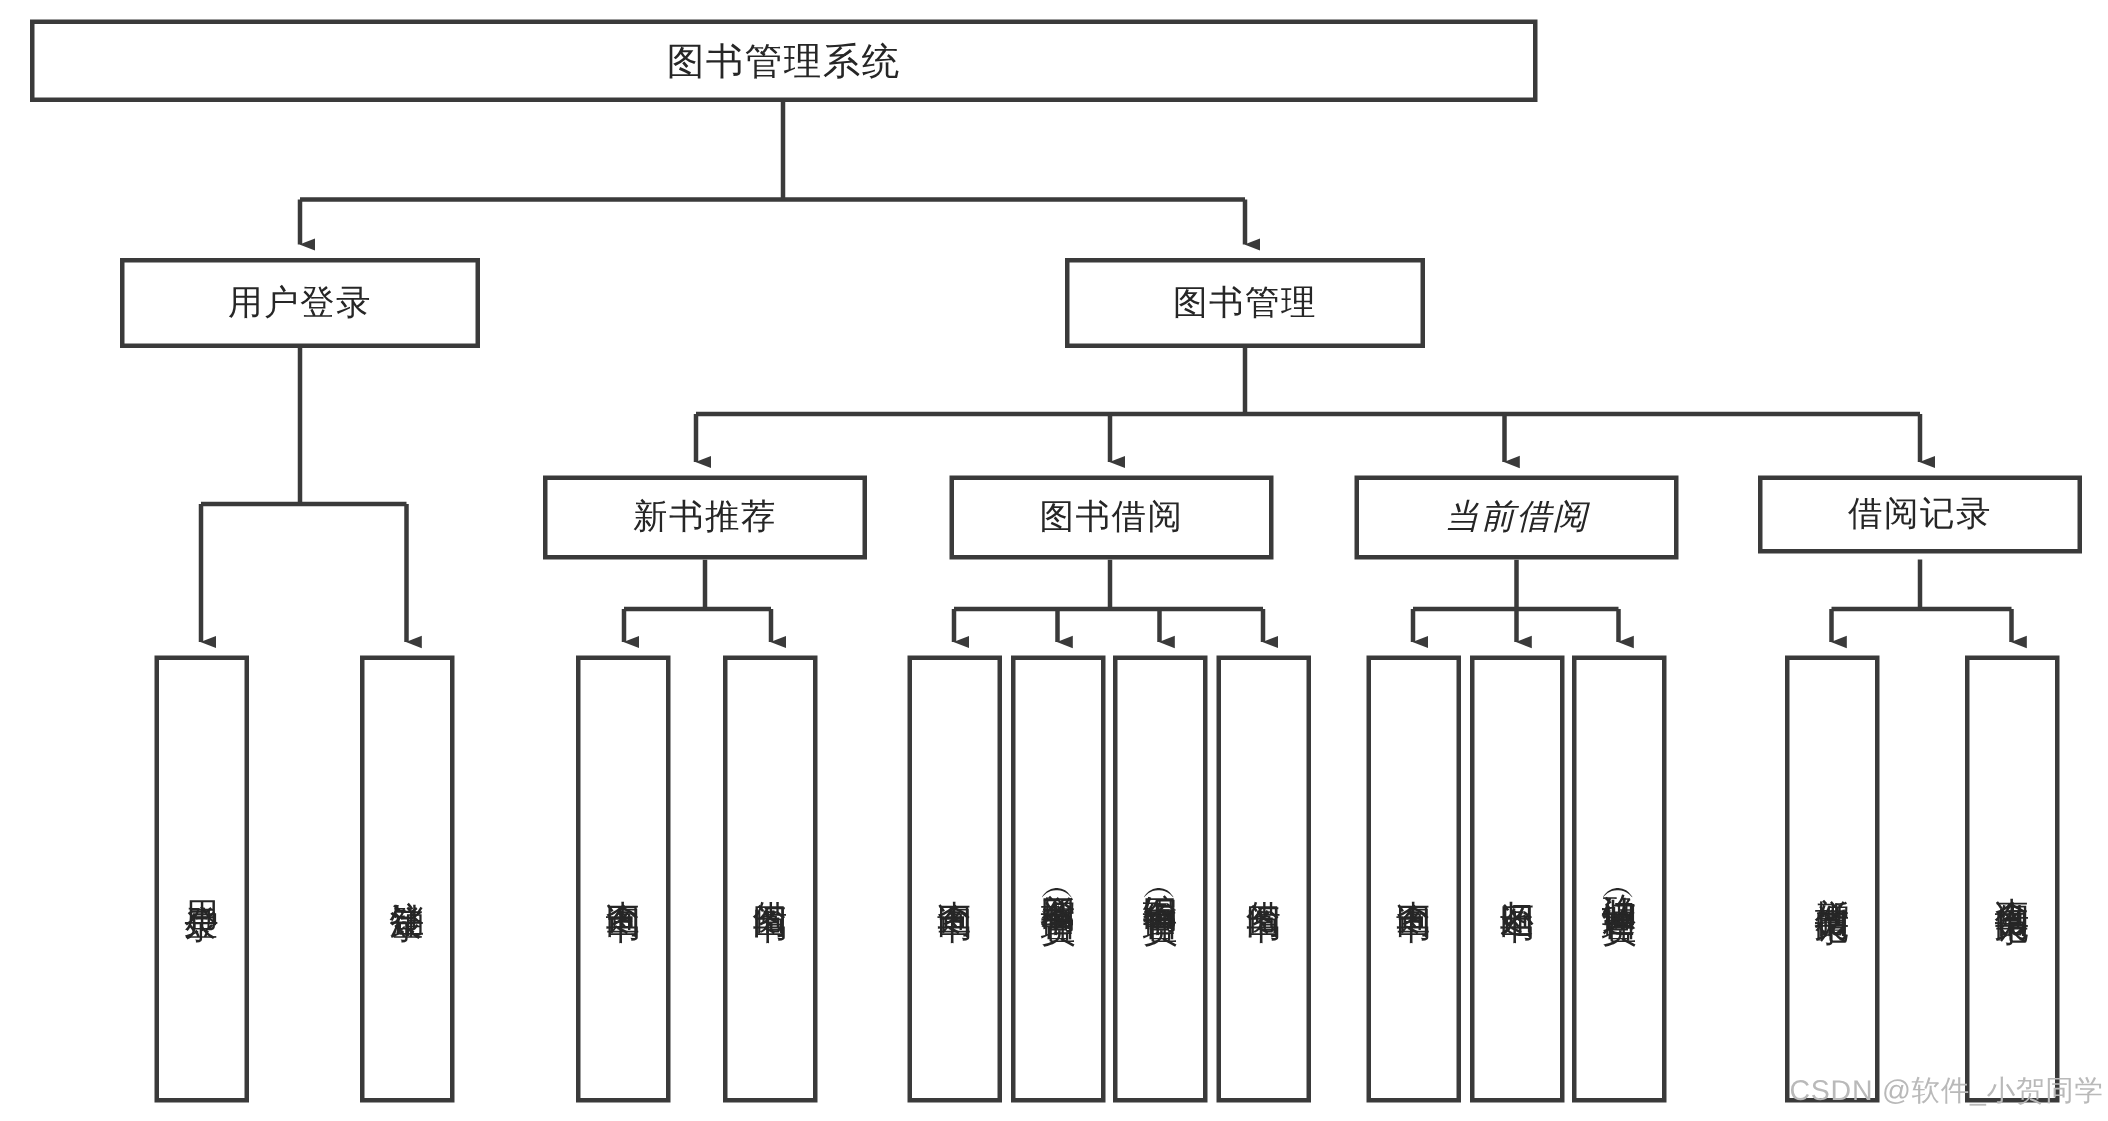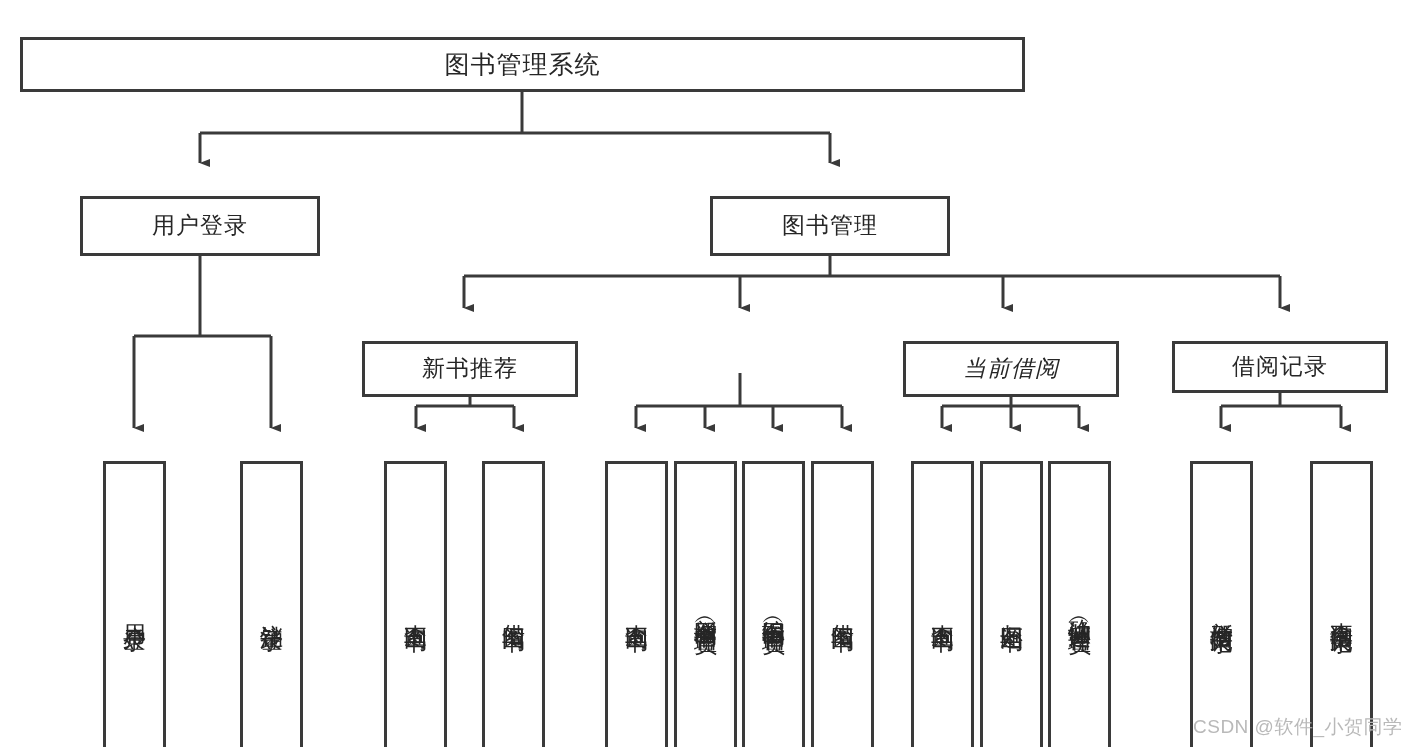--- a/index.html
+++ b/index.html
@@ -27,21 +27,20 @@
   .node-box {
     position: absolute;
     box-sizing: border-box;
     border: 3px solid #3a3a3a;
     background: #ffffff;
     display: flex;
     align-items: center;
     justify-content: center;
     text-align: center;
     color: #262626;
-    margin-top: 24px;
   }
   .node-h {
     font-size: 23px;
     line-height: 1.2;
     letter-spacing: 1px;
   }
   .node-root {
     font-size: 25px;
     letter-spacing: 1px;
   }
@@ -132,20 +131,23 @@
   <div class="node-box node-h" style="left:80px; top:172px; width:240px; height:60px;">
     <span>用户登录</span>
   </div>
   <div class="node-box node-h" style="left:362px; top:317px; width:216px; height:56px;">
     <span>新书推荐</span>
   </div>
 
   <div class="node-box node-h" style="left:710px; top:172px; width:240px; height:60px;">
     <span>图书管理</span>
   </div>
+  <div class="node-box node-h" style="left:633px; top:317px; width:216px; height:56px;">
+    <span>图书借阅</span>
+  </div>
   <div class="node-box node-h" style="left:903px; top:317px; width:216px; height:56px;font-style:italic;">
     <span>当前借阅</span>
   </div>
   <div class="node-box node-h" style="left:1172px; top:317px; width:216px; height:52px;">
     <span>借阅记录</span>
   </div>
 
   <div class="node-box node-v" style="left:103px; top:437px; width:63px; height:298px;">
     <span class="vtext">用户登录</span>
   </div>

